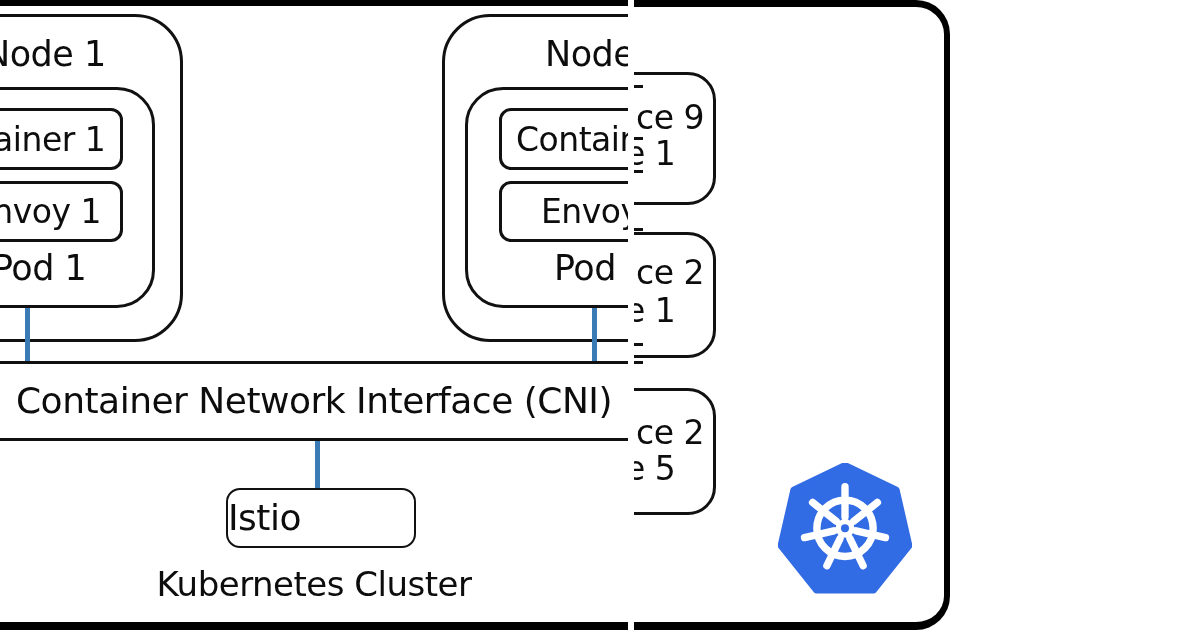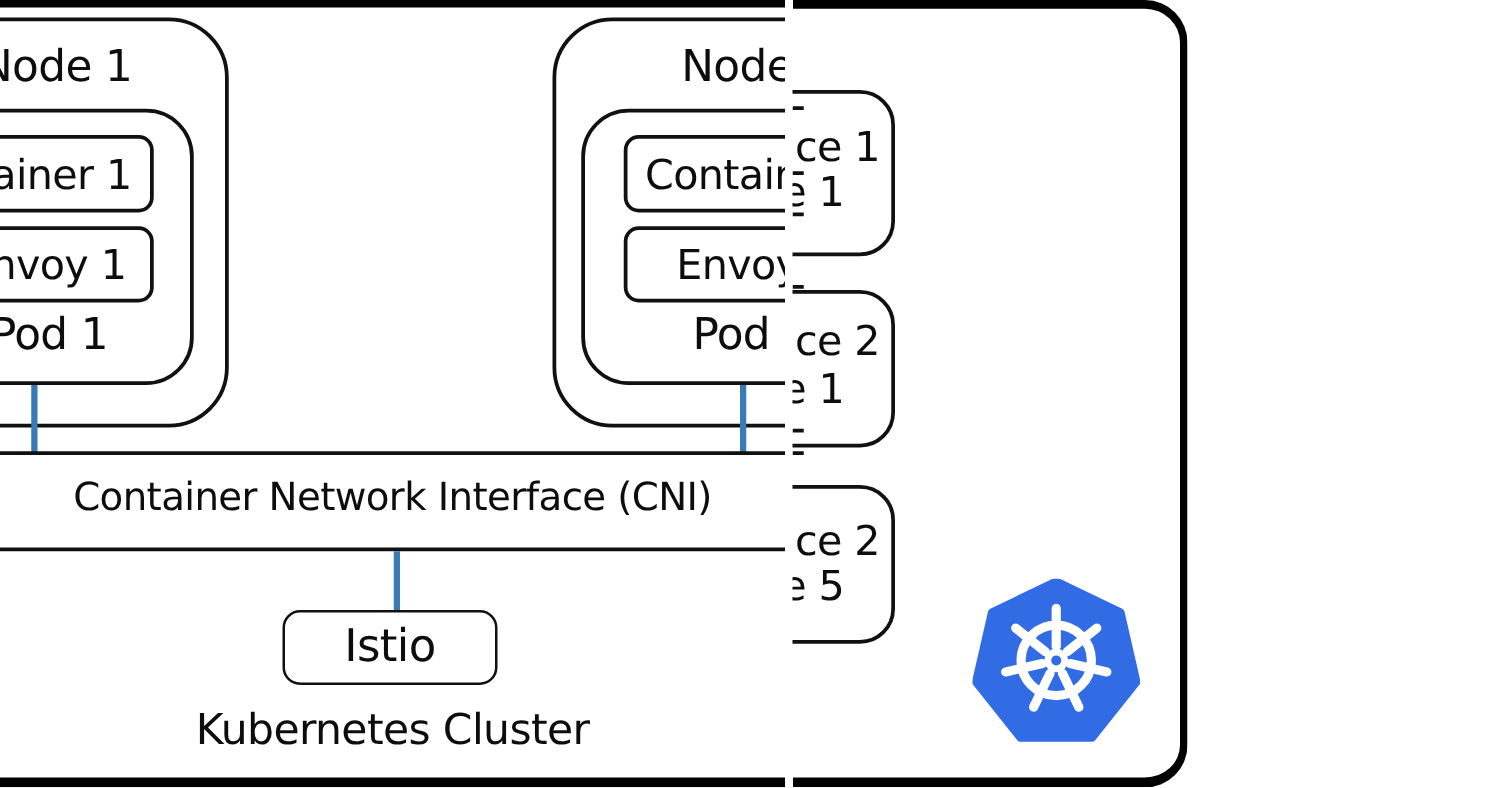--- a/index.html
+++ b/index.html
@@ -33,27 +33,27 @@
   #container1-label{left:-82px;top:123px;font-size:33px;}
   #envoy1-label{left:-28px;top:195px;font-size:33px;}
   #pod1-label{left:-8px;top:251px;font-size:35px;}
   #node2-label{left:545px;top:37px;font-size:35px;}
   #container2-label{left:516px;top:123px;font-size:33px;}
   #envoy2-label{left:541px;top:195px;font-size:33px;}
   #pod2-label{left:554px;top:251px;font-size:35px;}
   .hline{position:absolute;left:0;width:628px;height:3px;background:#111;}
   #cni-line-top{top:361px;}
   #cni-line-bottom{top:438px;}
-  #cni-label{left:0;top:383px;width:628px;text-align:center;font-size:31px;}
+  #cni-label{left:0;top:383px;width:628px;text-align:center;font-size:36px;}
   .vblue{position:absolute;width:5px;background:#3B7BB5;}
   #pod1-connector{left:25px;top:308px;height:54px;}
   #pod2-connector{left:592px;top:308px;height:54px;}
   #istio-connector{left:315px;top:441px;height:48px;}
-  #istio-box{left:226px;top:488px;width:172px;height:60px;border-radius:14px;
-    display:flex;align-items:center;justify-content:center;border-width:2.5px;}
+  #istio-box{left:226px;top:488px;width:190px;height:60px;border-radius:14px;
+    display:flex;align-items:center;border-width:2.5px;}
   #istio-label{position:static;font-size:36px;}
   #cluster-label{left:0;top:567px;width:628px;text-align:center;font-size:34px;}
   
   #right-panel{
     position:absolute;left:634px;top:0;width:316px;height:630px;
     background:#ffffff;box-sizing:border-box;
     border-style:solid;border-color:#000;
     border-width:7px 6px 8px 0;
     border-radius:0 34px 34px 0;
     overflow:hidden;
@@ -108,21 +108,21 @@
     <div id="istio-connector" class="vblue"></div>
     <div id="istio-box" class="obox">
       <span id="istio-label" class="lbl">Istio</span>
     </div>
     <div id="cluster-label" class="lbl">Kubernetes Cluster</div>
   </div>
 
   <div id="right-panel">
 
     <div id="service-box-1" class="sbox"></div>
-    <div id="s1-line1" class="sline">ce 1</div>
+    <div id="s1-line1" class="sline">ce 9</div>
     <div id="s1-line2" class="sline">e 1</div>
 
     <div id="service-box-2" class="sbox"></div>
     <div id="s2-line1" class="sline">ce 2</div>
     <div id="s2-line2" class="sline">e 1</div>
 
     <div id="service-box-3" class="sbox"></div>
     <div id="s3-line1" class="sline">ce 2</div>
     <div id="s3-line2" class="sline">e 5</div>
 

